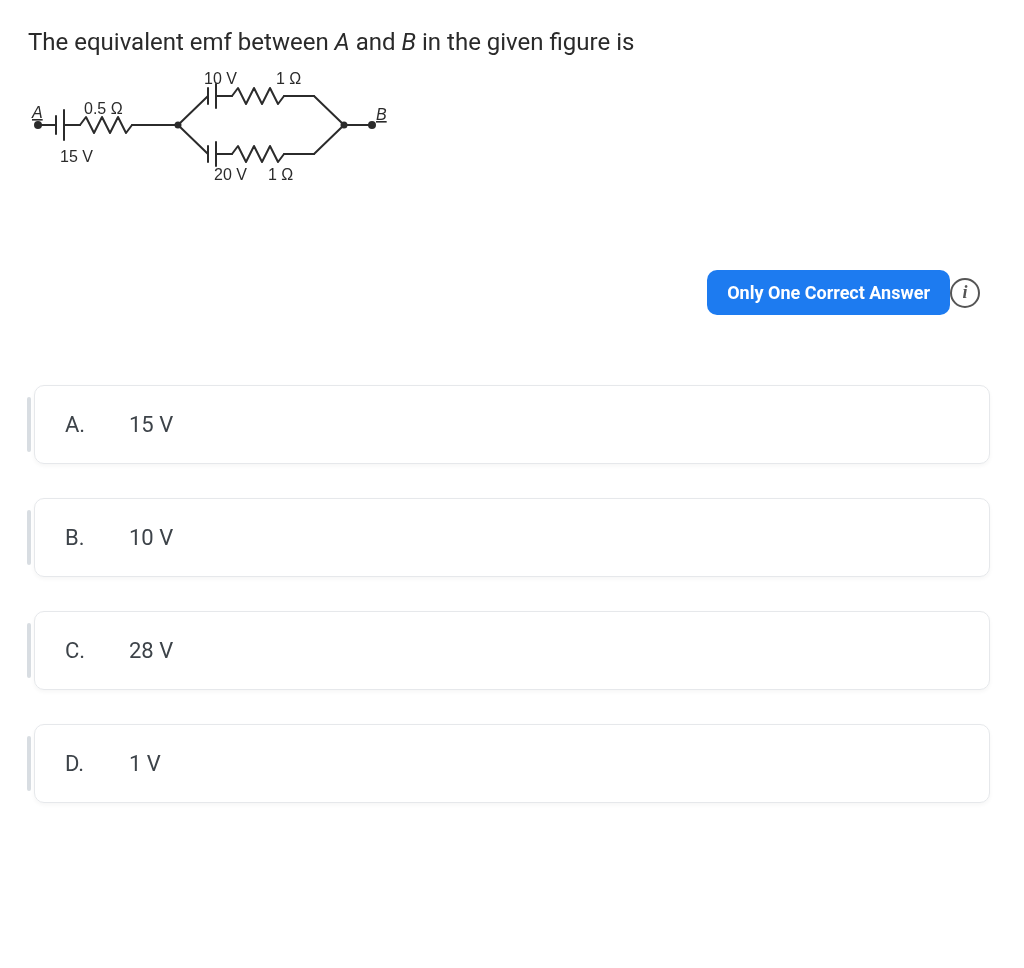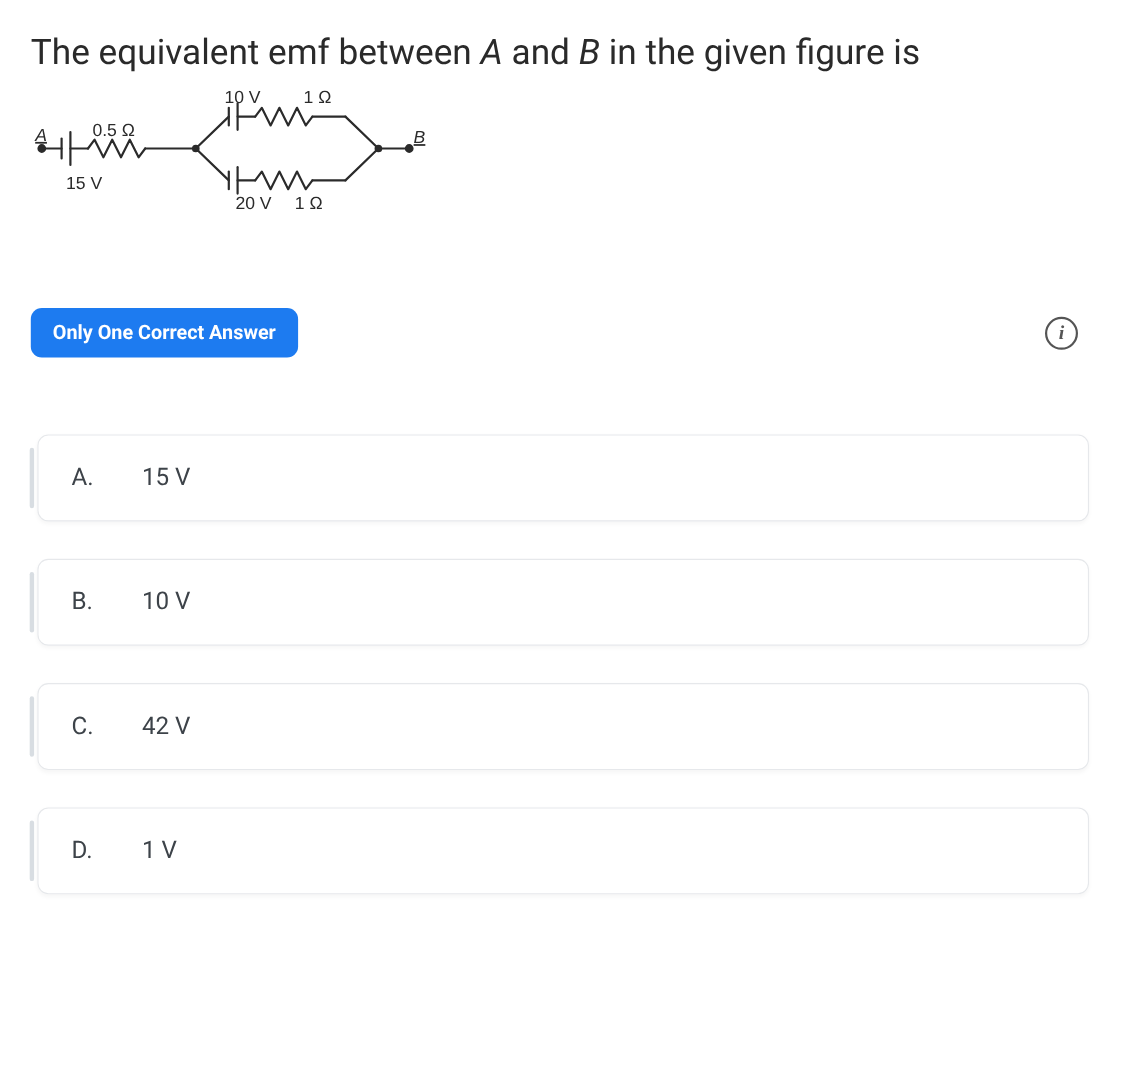--- a/index.html
+++ b/index.html
@@ -5,34 +5,34 @@
   * { box-sizing: border-box; margin: 0; padding: 0; }
   body {
     font-family: -apple-system, BlinkMacSystemFont, "Segoe UI", Roboto, Arial, sans-serif;
     background: #ffffff;
     width: 1024px;
     height: 968px;
     padding: 28px 28px 0 28px;
     color: #222;
   }
   .question-text {
-    font-size: 32px;
+    font-size: 24px;
     color: #2a2a2a;
     margin-bottom: 14px;
     font-weight: 400;
   }
   .question-text .ital { font-style: italic; }
   .circuit-wrap {
     margin: 4px 0 60px 0;
   }
   .circuit-svg { display:block; }
 
   .badge-row {
     display: flex;
-    justify-content: space-between;
+    justify-content: flex-end;
     align-items: center;
     margin-bottom: 70px;
   }
   .badge {
     background: #1d7bf0;
     color: #fff;
     font-weight: 700;
     font-size: 18px;
     padding: 12px 20px;
     border-radius: 10px;
@@ -156,20 +156,20 @@
     <span class="opt-text">15 V</span>
   </div>
   <div class="option">
     <div class="bar"></div>
     <span class="opt-letter">B.</span>
     <span class="opt-text">10 V</span>
   </div>
   <div class="option">
     <div class="bar"></div>
     <span class="opt-letter">C.</span>
-    <span class="opt-text">42 V</span>
+    <span class="opt-text">28 V</span>
   </div>
   <div class="option">
     <div class="bar"></div>
     <span class="opt-letter">D.</span>
     <span class="opt-text">1 V</span>
   </div>
 </div>
 
 </body></html>

